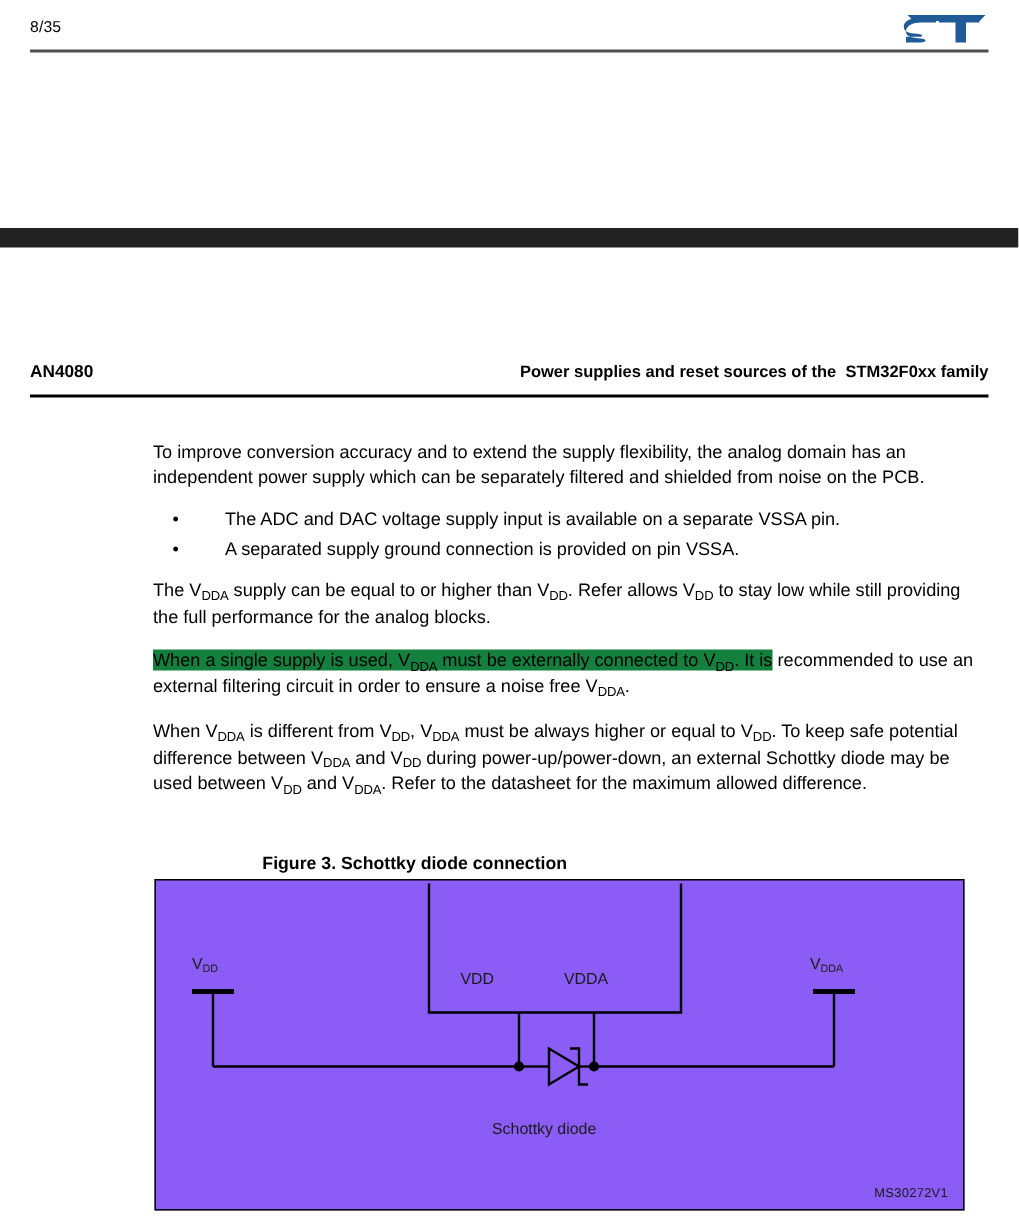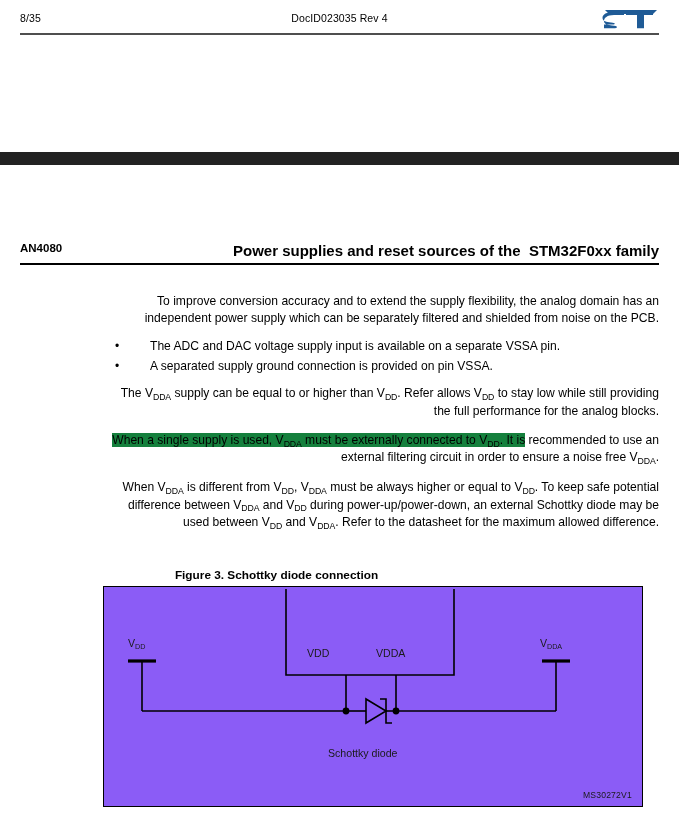--- a/index.html
+++ b/index.html
@@ -81,21 +81,21 @@
     position: absolute;
     left: 0;
     top: 0;
     font-size: 11.5px;
     font-weight: bold;
   }
   .running-title .rt {
     position: absolute;
     right: 0;
     top: 0;
-    font-size: 15px;
+    font-size: 11px;
     font-weight: bold;
     white-space: pre;
   }
   .title-rule {
     position: absolute;
     left: 20px;
     top: 263px;
     width: 639px;
     height: 1.5px;
     background: #000000;
@@ -127,21 +127,21 @@
     font-size: 15px;
     font-weight: bold;
     letter-spacing: -0.1px;
   }
 
   .para {
     margin-left: 82px;
     width: 557px;
     font-size: 12.1px;
     line-height: 16.6px;
-    text-align: right;
+    text-align: left;
     margin-top: 11px;
   }
 
   .bullets {
     margin-left: 82px;
     margin-top: 11px;
     width: 557px;
   }
   .bullet {
     position: relative;
@@ -210,21 +210,20 @@
   .diag-label.sub-lbl sub {
     font-size: 0.68em;
     top: 0.3em;
   }
 </style>
 </head>
 <body>
 
 <div class="page-header">
   <div class="folio">8/35</div>
-  <div class="docid">DocID023035 Rev 4</div>
 </div>
 <div class="header-rule"></div>
 
 <div class="st-logo">
   <svg width="58" height="22" viewBox="0 0 116 44" xmlns="http://www.w3.org/2000/svg">
     <path d="M8 4 L112 4 L104 12 L16 12 Z" fill="#1f5b96"></path>
     <path d="M26 14 C12 14 6 20 6 26 C6 33 14 34 22 35 C28 35.7 32 36 32 38 C32 39.6 29.5 40.5 25 40.5 L6 40.5 L6 33 L24 33 C26.5 33 27.5 32.3 27.5 31.3 C27.5 30 25 29.6 20 29 C11 28 3 26.5 3 19.5 C3 12.5 11.5 8 24 8 L46 8 L46 14 Z" fill="#1f5b96"></path>
     <path d="M50 8 L104 8 L104 14 L86 14 L86 40.5 L72 40.5 L72 14 L50 14 Z" fill="#1f5b96"></path>
   </svg>
 </div>

